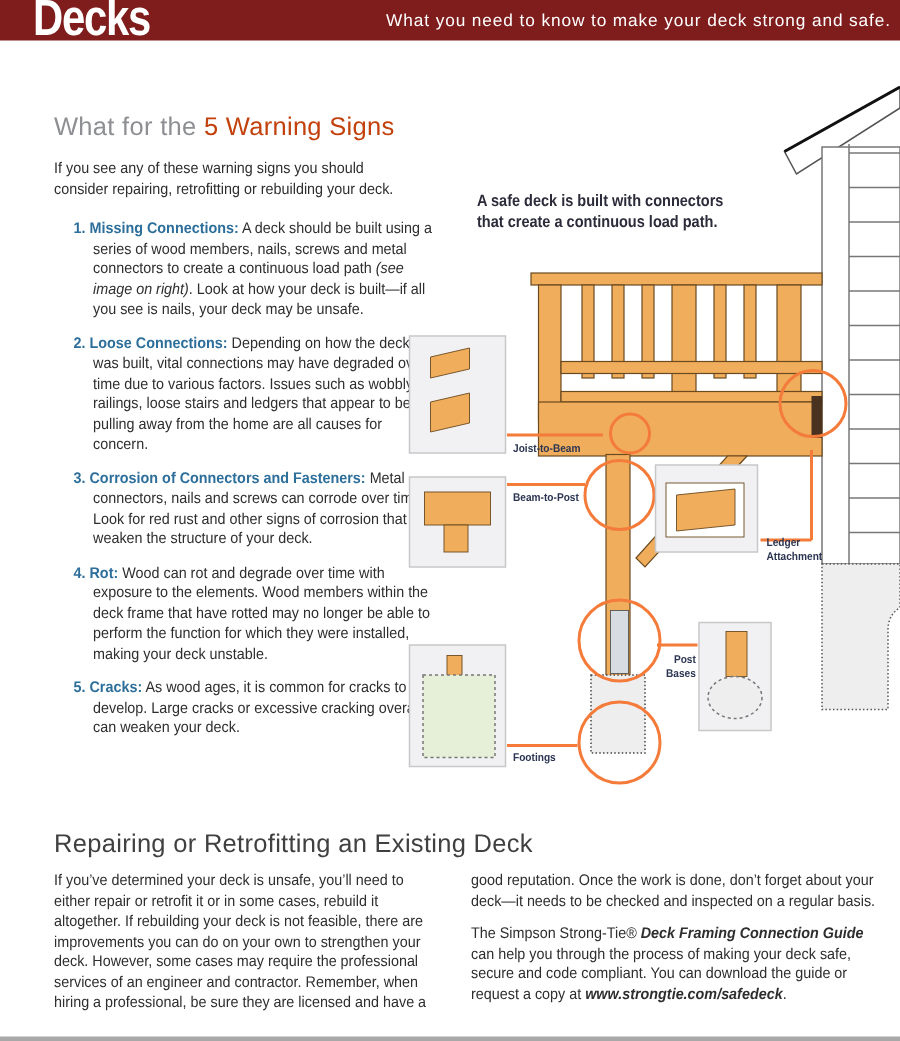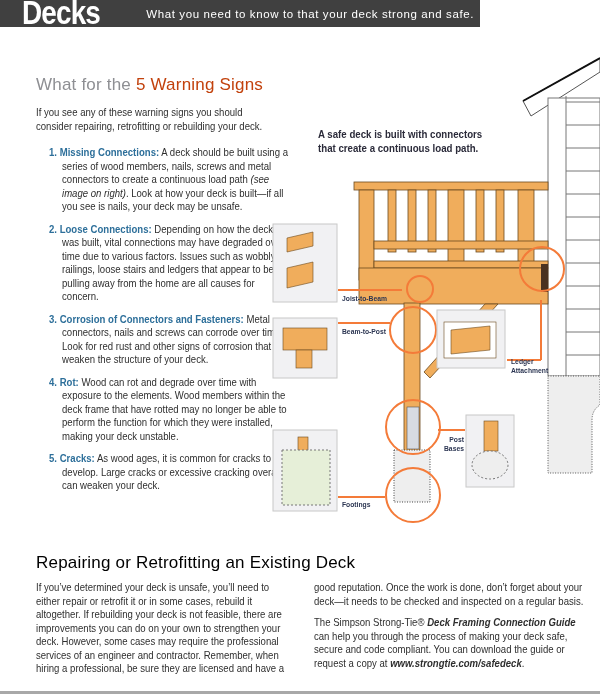--- a/index.html
+++ b/index.html
@@ -1,42 +1,42 @@
 <!DOCTYPE html>
 <html><head>
 <meta charset="utf-8">
 <style>
   html,body{margin:0;padding:0;background:#fff;}
   body{width:600px;height:694px;position:relative;overflow:hidden;font-family:"Liberation Sans",sans-serif;}
-  .header{position:absolute;left:0;top:0;width:480px;height:27px;background:#404040;}
+  .header{position:absolute;left:0;top:0;width:600px;height:27px;background:#7f1d1d;}
   .header .title{position:absolute;left:22px;top:-8px;font-size:34px;font-weight:bold;color:#fff;letter-spacing:-1px;transform:scaleX(0.82);transform-origin:left top;line-height:40px;}
   .header .tagline{position:absolute;right:6px;top:8px;font-size:11.5px;color:#fff;letter-spacing:0.6px;white-space:nowrap;}
   .left{position:absolute;left:36px;top:58px;width:232px;color:#2e2e2e;}
   .h1{font-size:17px;color:#8e8f93;line-height:18px;margin:0;font-weight:normal;letter-spacing:0.2px;}
   .h1 .accent{color:#c2410c;}
   .intro{font-size:10.3px;line-height:13.5px;margin:12px 0 8px 0;transform:scaleX(0.93);transform-origin:left;width:250px;}
   ol{list-style:none;margin:13px;padding:0;}
   .item{font-size:10.3px;line-height:13.5px;margin:0 0 9px 0;padding-left:14px;text-indent:-14px;transform:scaleX(0.93);transform-origin:left;width:245px;}
   .item .num,.item .label{color:#2d6f9a;font-weight:bold;}
-  .h2{position:absolute;left:36px;top:553px;font-size:17px;color:#000000;font-weight:normal;margin:0;letter-spacing:0.2px;}
+  .h2{position:absolute;left:36px;top:553px;font-size:17px;color:#404040;font-weight:normal;margin:0;letter-spacing:0.2px;}
   .col{position:absolute;top:581px;font-size:10.3px;line-height:13.5px;color:#2e2e2e;transform:scaleX(0.93);transform-origin:left;}
   .col p{margin:0 0 8px 0;}
   .col1{left:36px;width:272px;}
   .col2{left:314px;width:292px;}
   .bottom-rule{position:absolute;left:0;top:691px;width:600px;height:3px;background:#a8a8a8;}
   .illus{position:absolute;left:270px;top:40px;width:330px;height:500px;}
   .caption{position:absolute;left:318px;top:127px;font-size:11px;font-weight:bold;color:#2b2b3a;line-height:14px;transform:scaleX(0.88);transform-origin:left;width:200px;}
   .callout{position:absolute;font-size:7.5px;font-weight:bold;color:#2b3552;line-height:9px;transform:scaleX(0.9);transform-origin:left;}
 </style>
 </head>
 <body>
 
 <div class="header">
   <div class="title">Decks</div>
-  <div class="tagline">What you need to know to that your deck strong and safe.</div>
+  <div class="tagline">What you need to know to make your deck strong and safe.</div>
 </div>
 
 <div class="left">
   <h1 class="h1">
     <br>
     <span>What for the </span><span class="accent">5 Warning Signs</span>
   </h1>
   <p class="intro">If you see any of these warning signs you should consider repairing, retrofitting or rebuilding your deck.</p>
   <ol>
     <li class="item"><span class="num">1.</span> <span class="label">Missing Connections:</span><span> A deck should be built using a series of wood members, nails, screws and metal connectors to create a continuous load path </span><i>(see image on right)</i><span>. Look at how your deck is built—if all you see is nails, your deck may be unsafe.</span></li>

